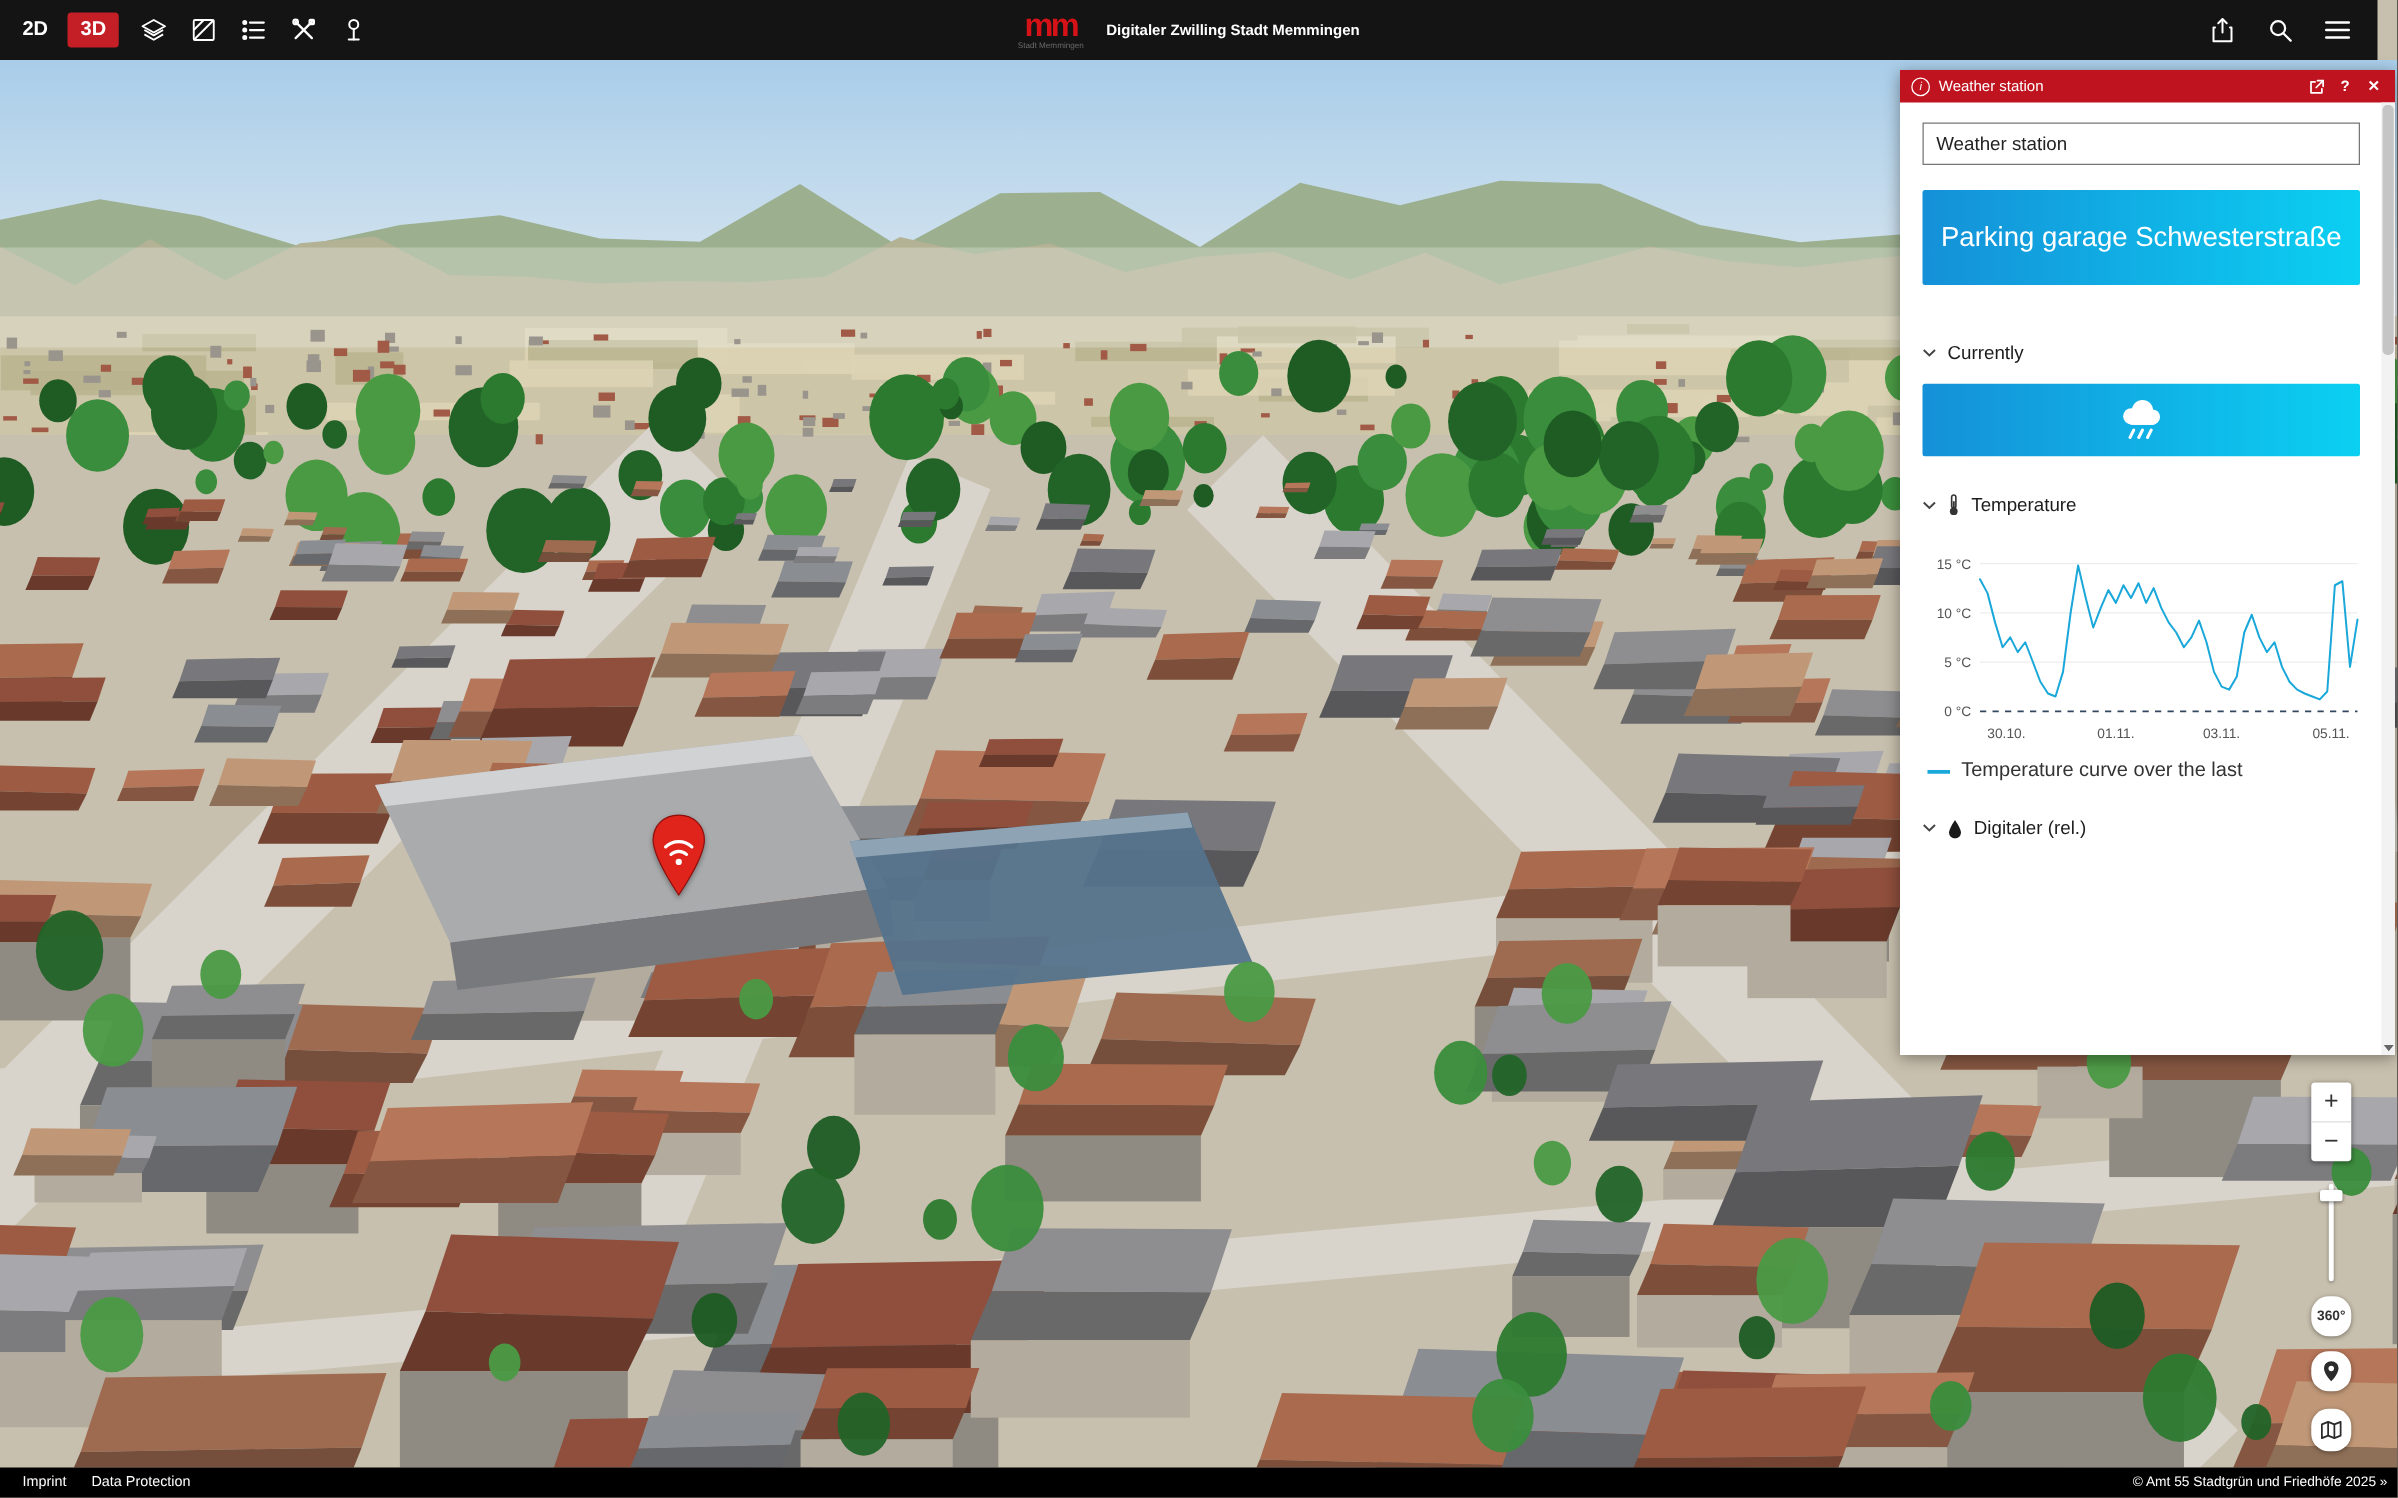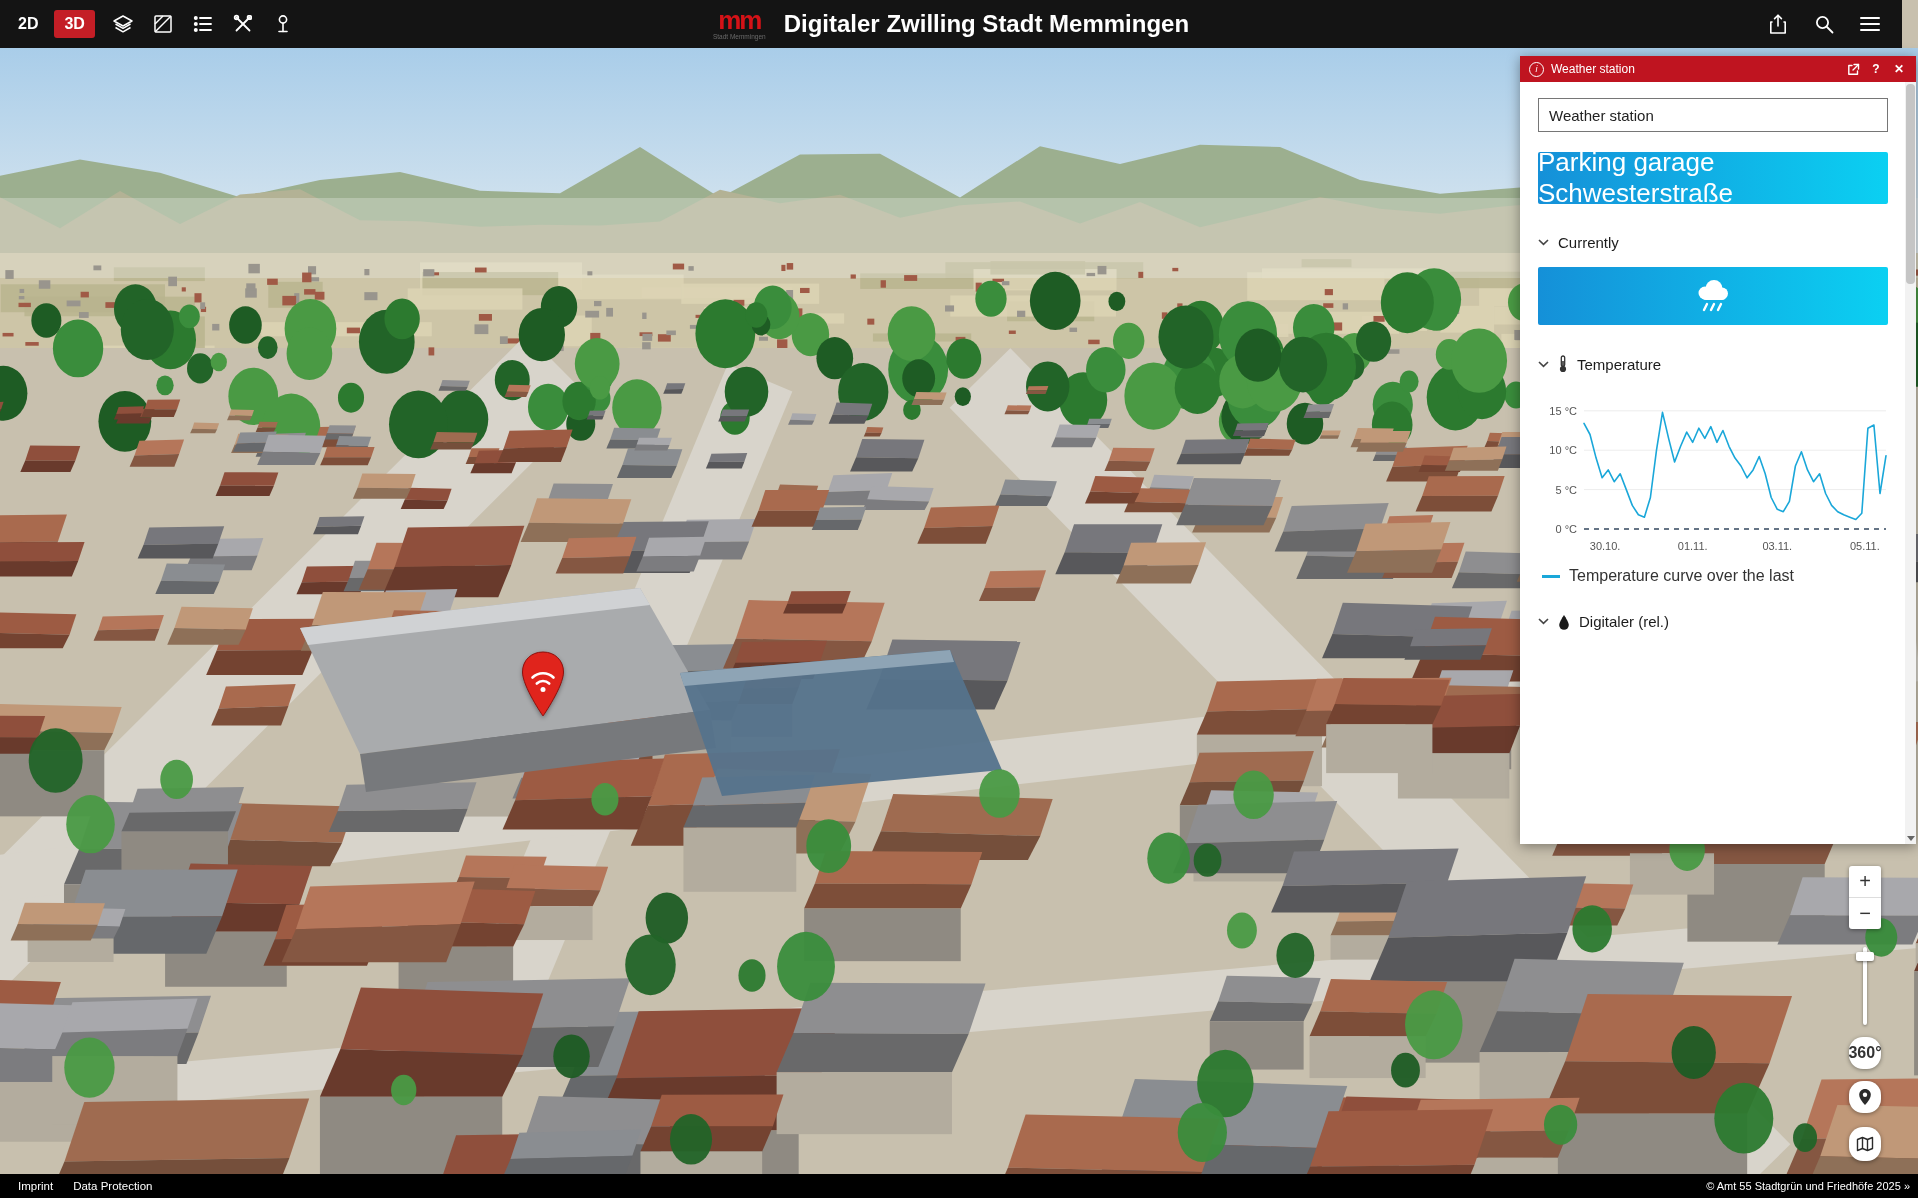--- a/index.html
+++ b/index.html
@@ -11,21 +11,21 @@
   .tb-left{display:flex;align-items:center;gap:16px;padding-left:18px;}
   .tb-2d{font-size:16px;font-weight:bold;color:#fff;cursor:pointer;}
   .tb-3d{background:var(--topbar-red);color:#fff;font-weight:bold;font-size:16px;
          padding:5px 10px;border-radius:3px;cursor:pointer;}
   .tb-icon{width:24px;height:24px;display:flex;align-items:center;justify-content:center;cursor:pointer;}
   .tb-icon svg{display:block;}
   .tb-center{position:absolute;left:50%;transform:translateX(-50%);display:flex;align-items:center;gap:18px;text-align:right;}
   .logo{display:flex;flex-direction:column;align-items:center;line-height:1;}
   .logo-mm{color:#d41217;font-weight:bold;font-size:26px;letter-spacing:-2px;}
   .logo-sub{color:#6a6a6a;font-size:6.5px;margin-top:1px;}
-  .tb-title{font-size:24px;font-weight:bold;white-space:nowrap;}
+  .tb-title{font-size:12px;font-weight:bold;white-space:nowrap;}
   .tb-right{margin-left:auto;display:flex;align-items:center;gap:22px;padding-right:20px;}
 
   
   #scene{position:absolute;top:48px;left:0;z-index:0;cursor:grab;}
   .pin{position:absolute;left:519px;top:650px;z-index:5;cursor:pointer;filter:drop-shadow(0 2px 2px rgba(0,0,0,.35));}
 
   
   .panel{position:absolute;left:1520px;top:56px;width:396px;height:788px;background:#fff;z-index:30;
          box-shadow:0 2px 12px rgba(0,0,0,.4);display:flex;flex-direction:column;}
   .panel-header{height:26px;background:var(--accent-red);color:#fff;display:flex;align-items:center;
@@ -33,21 +33,21 @@
   .info-i{width:13px;height:13px;border:1.2px solid #fff;border-radius:50%;font-size:9px;font-style:italic;
           display:flex;align-items:center;justify-content:center;flex:0 0 auto;}
   .ph-title{flex:1;}
   .ph-ico{display:flex;align-items:center;justify-content:center;width:16px;height:16px;cursor:pointer;
           font-size:12px;font-weight:bold;}
   .panel-body{flex:1;padding:16px 28px 0 18px;position:relative;}
   .select{border:1px solid #767676;height:32px;display:flex;align-items:center;padding:0 10px;
           font-size:15px;color:#222;margin-bottom:20px;cursor:pointer;background:#fff;}
   .grad{background:linear-gradient(90deg,var(--grad-l),var(--grad-r));color:#fff;border-radius:2px;
         display:flex;align-items:center;justify-content:center;}
-  .station-btn{height:52px;font-size:26px;margin-bottom:30px;cursor:pointer;}
+  .station-btn{height:76px;font-size:22px;margin-bottom:46px;cursor:pointer;}
   .section-head{display:flex;align-items:center;gap:9px;font-size:15px;color:#1c1c1c;margin-bottom:16px;cursor:pointer;}
   .icon-bar{height:58px;margin-bottom:30px;}
   .value-bar{height:60px;margin-bottom:16px;}
   .vb-val{font-size:37px;font-weight:bold;}
   .vb-unit{font-size:19px;font-weight:bold;margin-left:6px;margin-top:10px;}
   .chart-wrap{margin:2px 0 4px 0;}
   .legend{display:flex;align-items:center;gap:9px;font-size:16px;color:#333;margin:4px 0 28px 4px;}
   .legend-swatch{width:18px;height:3px;background:#1aa7d9;flex:0 0 auto;}
   .scrollbar{position:absolute;right:0;top:26px;bottom:0;width:11px;background:#f2f2f2;z-index:5;}
   .scroll-thumb{position:absolute;top:2px;left:1px;width:9px;height:200px;background:#c5c5c5;border-radius:4px;cursor:pointer;}
@@ -57,21 +57,21 @@
   
   .map-controls{position:absolute;right:36px;top:866px;width:34px;z-index:25;display:flex;flex-direction:column;align-items:center;}
   .zoom-box{width:32px;background:#fff;border-radius:3px;box-shadow:0 1px 4px rgba(0,0,0,.4);overflow:hidden;}
   .zoom-btn{height:31px;display:flex;align-items:center;justify-content:center;font-size:20px;color:#333;cursor:pointer;}
   .zoom-div{height:1px;background:#ddd;}
   .mc-slider{position:relative;width:32px;height:78px;margin-top:18px;cursor:pointer;}
   .mc-track{position:absolute;left:14px;top:0;bottom:0;width:4px;background:#fff;box-shadow:0 1px 3px rgba(0,0,0,.4);border-radius:2px;}
   .mc-handle{position:absolute;left:7px;top:5px;width:18px;height:9px;background:#fff;border-radius:2px;box-shadow:0 1px 3px rgba(0,0,0,.5);}
   .mc-btn{width:32px;height:32px;background:#fff;border-radius:14px;box-shadow:0 1px 4px rgba(0,0,0,.4);
           display:flex;align-items:center;justify-content:center;margin-top:12px;cursor:pointer;
-          font-size:16px;font-weight:bold;color:#333;}
+          font-size:11px;font-weight:bold;color:#333;}
   .mc-btn.tall{height:34px;margin-top:14px;}
 
   
   .footer{position:absolute;left:0;right:0;bottom:0;height:24px;background:#000;z-index:40;
           display:flex;align-items:center;color:#fff;font-size:11.5px;}
   .f-left{display:flex;gap:20px;margin-left:18px;}
   .f-link{cursor:pointer;}
   .f-right{margin-left:auto;margin-right:8px;font-size:11px;}
 </style>
 </head>

